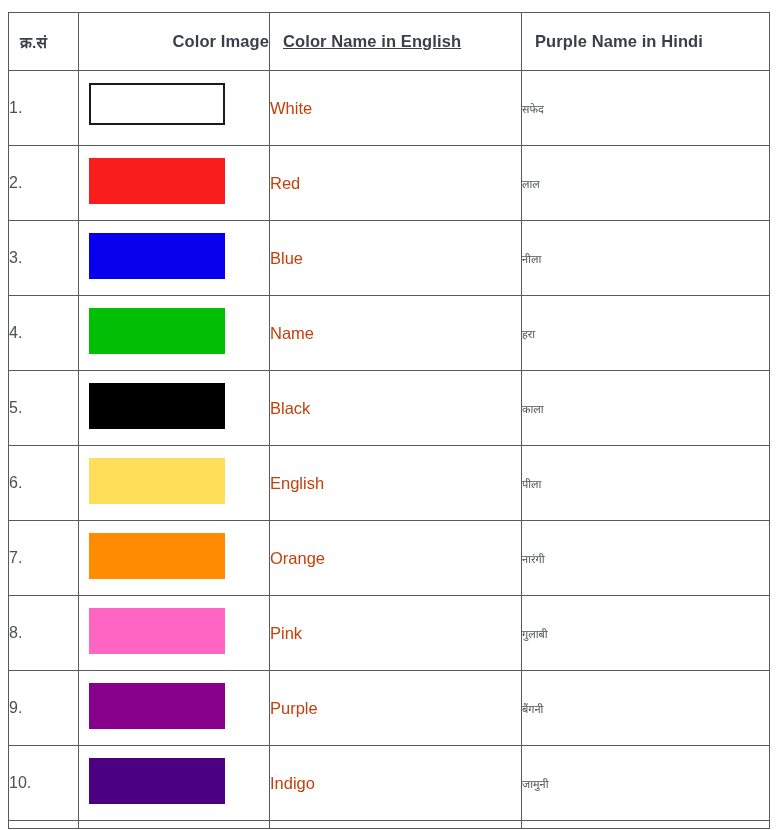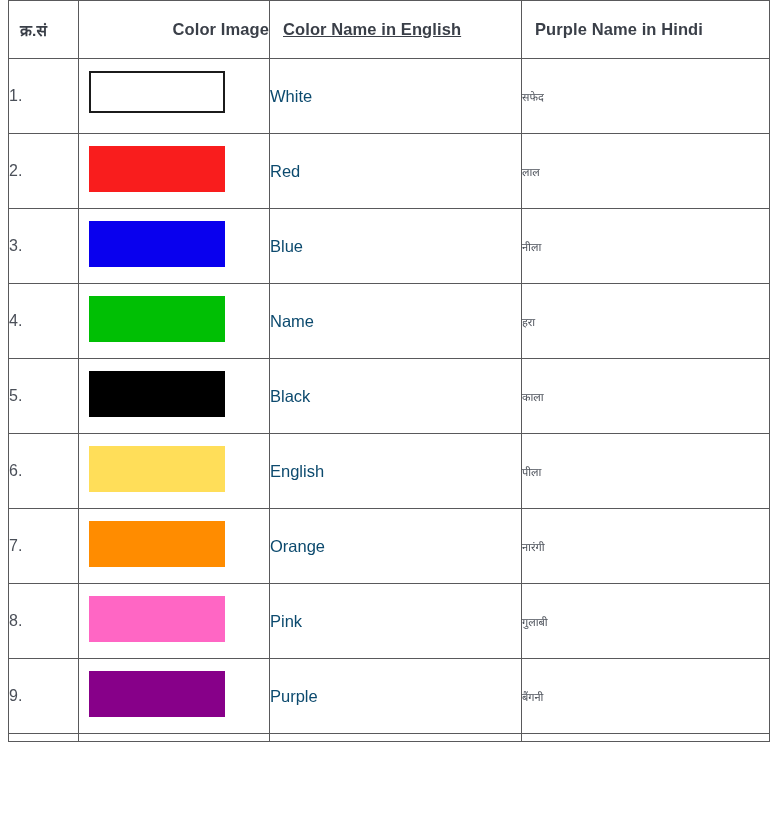--- a/index.html
+++ b/index.html
@@ -10,21 +10,21 @@
   body {
     width: 777px;
     height: 830px;
     overflow: hidden;
     font-family: "Liberation Sans", "DejaVu Sans", sans-serif;
   }
 
   .table-wrap {
     width: 777px;
     box-sizing: border-box;
-    padding: 0 0 0 8px;
+    padding: 12px 0 0 8px;
   }
 
   table.colors-table {
     border-collapse: collapse;
     table-layout: fixed;
     width: 761px;
   }
 
   table.colors-table td,
   table.colors-table th {
@@ -63,21 +63,21 @@
   tbody tr.partial-row { height: 7px; }
   tbody tr.partial-row td { height: 7px; }
 
   td.sn {
     font-size: 16px;
     color: #4a4f58;
     padding-left: 11px;
   }
   td.eng {
     font-size: 16.5px;
-    color: #0c4a6e;
+    color: #c2410c;
     padding-left: 13px;
     margin-left: 40px;
   }
   td.hin {
     font-size: 11px;
     color: #4a4f58;
     padding-left: 13px;
     font-family: "Liberation Sans", "DejaVu Sans", sans-serif;
   }
 
@@ -207,20 +207,30 @@
         <tr>
           <td class="sn">9.</td>
           <td class="img-cell">
             <div class="swatch-holder">
               <div class="swatch" style="background: rgb(135, 0, 137);"></div>
             </div>
           </td>
           <td class="eng">Purple</td>
           <td class="hin">बैंगनी</td>
         </tr>
+        <tr>
+          <td class="sn">10.</td>
+          <td class="img-cell">
+            <div class="swatch-holder">
+              <div class="swatch" style="background: rgb(75, 0, 130);"></div>
+            </div>
+          </td>
+          <td class="eng">Indigo</td>
+          <td class="hin">जामुनी</td>
+        </tr>
         <tr class="partial-row">
           <td></td>
           <td></td>
           <td></td>
           <td></td>
         </tr>
       </tbody>
   </table>
 </div>
 

